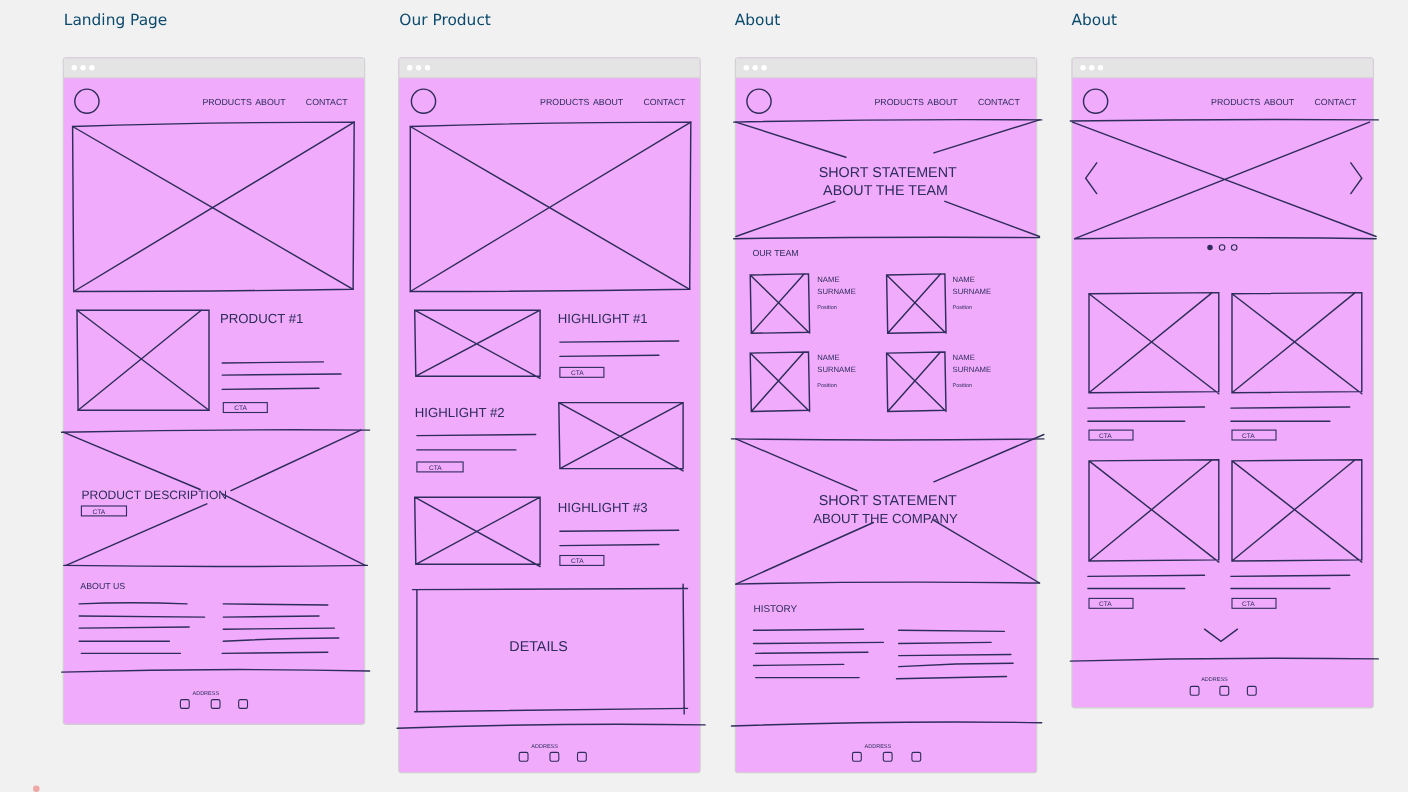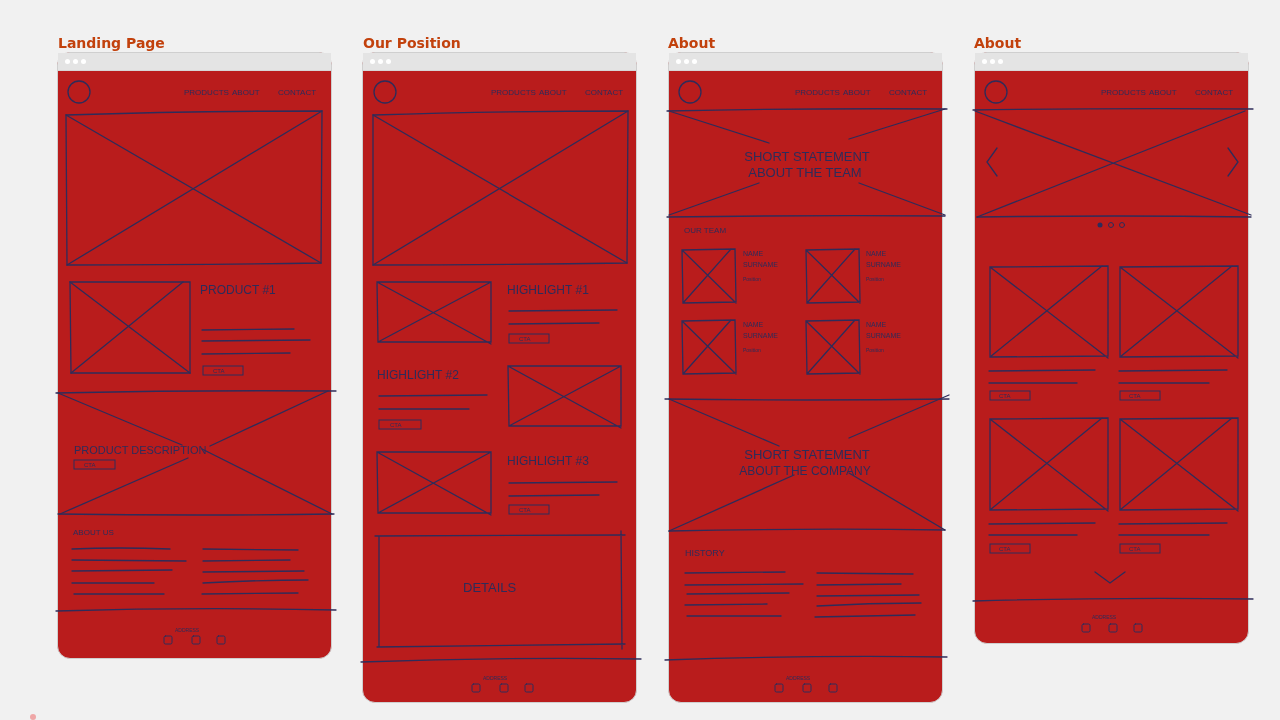--- a/index.html
+++ b/index.html
@@ -1,29 +1,29 @@
 <!DOCTYPE html>
 <html><head>
 <meta charset="utf-8">
 <style>
   html,body{margin:0;padding:0;}
   body{width:1280px;height:720px;background:#f1f1f1;position:relative;overflow:hidden;font-family:"Liberation Sans",sans-serif;}
-  .board-title{position:absolute;top:35px;font-size:14px;color:#c2410c;font-family:"DejaVu Sans",sans-serif;font-weight:bold;}
-  .frame{position:absolute;background:#b91c1c;border:1px solid #cfcfcf;border-radius:13px;box-sizing:border-box;overflow:visible;}
+  .board-title{position:absolute;top:11px;font-size:14px;color:#0c4a6e;font-family:"DejaVu Sans",sans-serif;}
+  .frame{position:absolute;background:#f0abfc;border:1px solid #cfcfcf;border-radius:3px;box-sizing:border-box;overflow:visible;}
   .frame-bar{height:17px;background:#e4e4e4;border-bottom:1px solid #d6d6d6;position:relative;}
   .dot{position:absolute;top:6px;width:5px;height:5px;border-radius:50%;background:#fff;}
   .sketch{position:absolute;left:0;top:0;overflow:visible;}
   .hand{font-family:"Liberation Sans Narrow","Liberation Sans",sans-serif;fill:#2e2c5a;}
   #redmark{position:absolute;left:30px;top:714px;width:6px;height:6px;border-radius:50%;background:#e77;opacity:.6;}
 </style>
 </head>
 <body>
 
 <div class="board-title" style="left:58px">Landing Page</div>
-<div class="board-title" style="left:363px">Our Position</div>
+<div class="board-title" style="left:363px">Our Product</div>
 <div class="board-title" style="left:668px">About</div>
 <div class="board-title" style="left:974px">About</div>
 
 <div class="frame" style="left:57px;top:52px;width:275px;height:607px;">
   <div class="frame-bar">
     <span class="dot" style="left:7px"></span>
     <span class="dot" style="left:15px"></span>
     <span class="dot" style="left:23px"></span>
   </div>
   <svg class="sketch" width="275" height="607" viewBox="0 0 275 607" fill="none" stroke="#2e2c5a" stroke-width="1.3" stroke-linecap="round">

